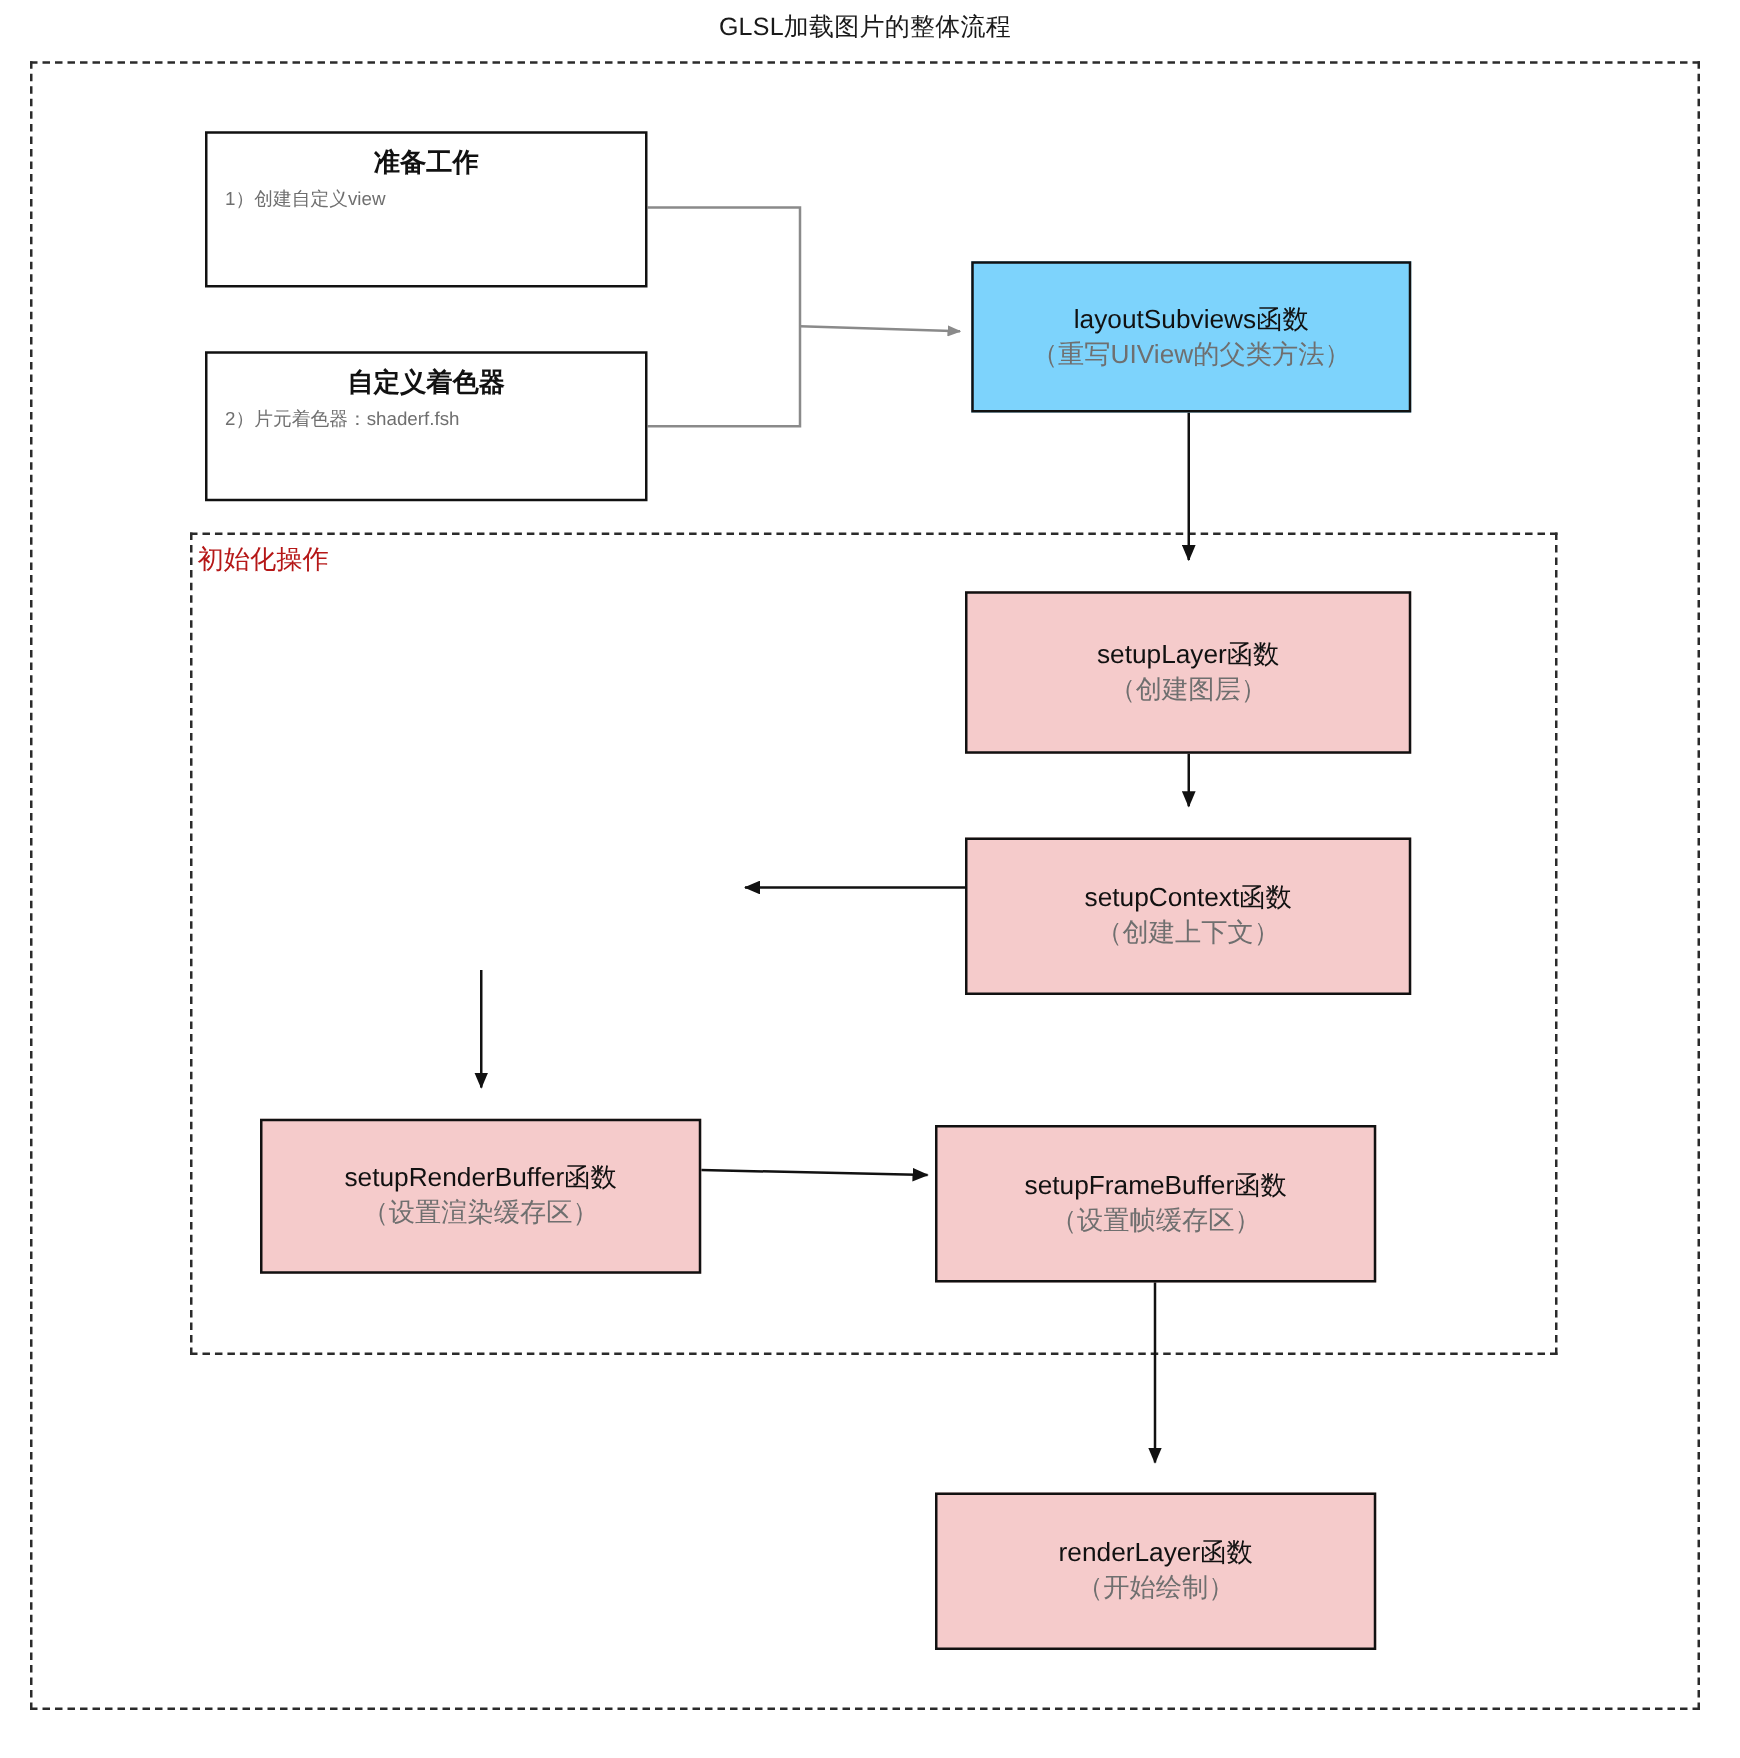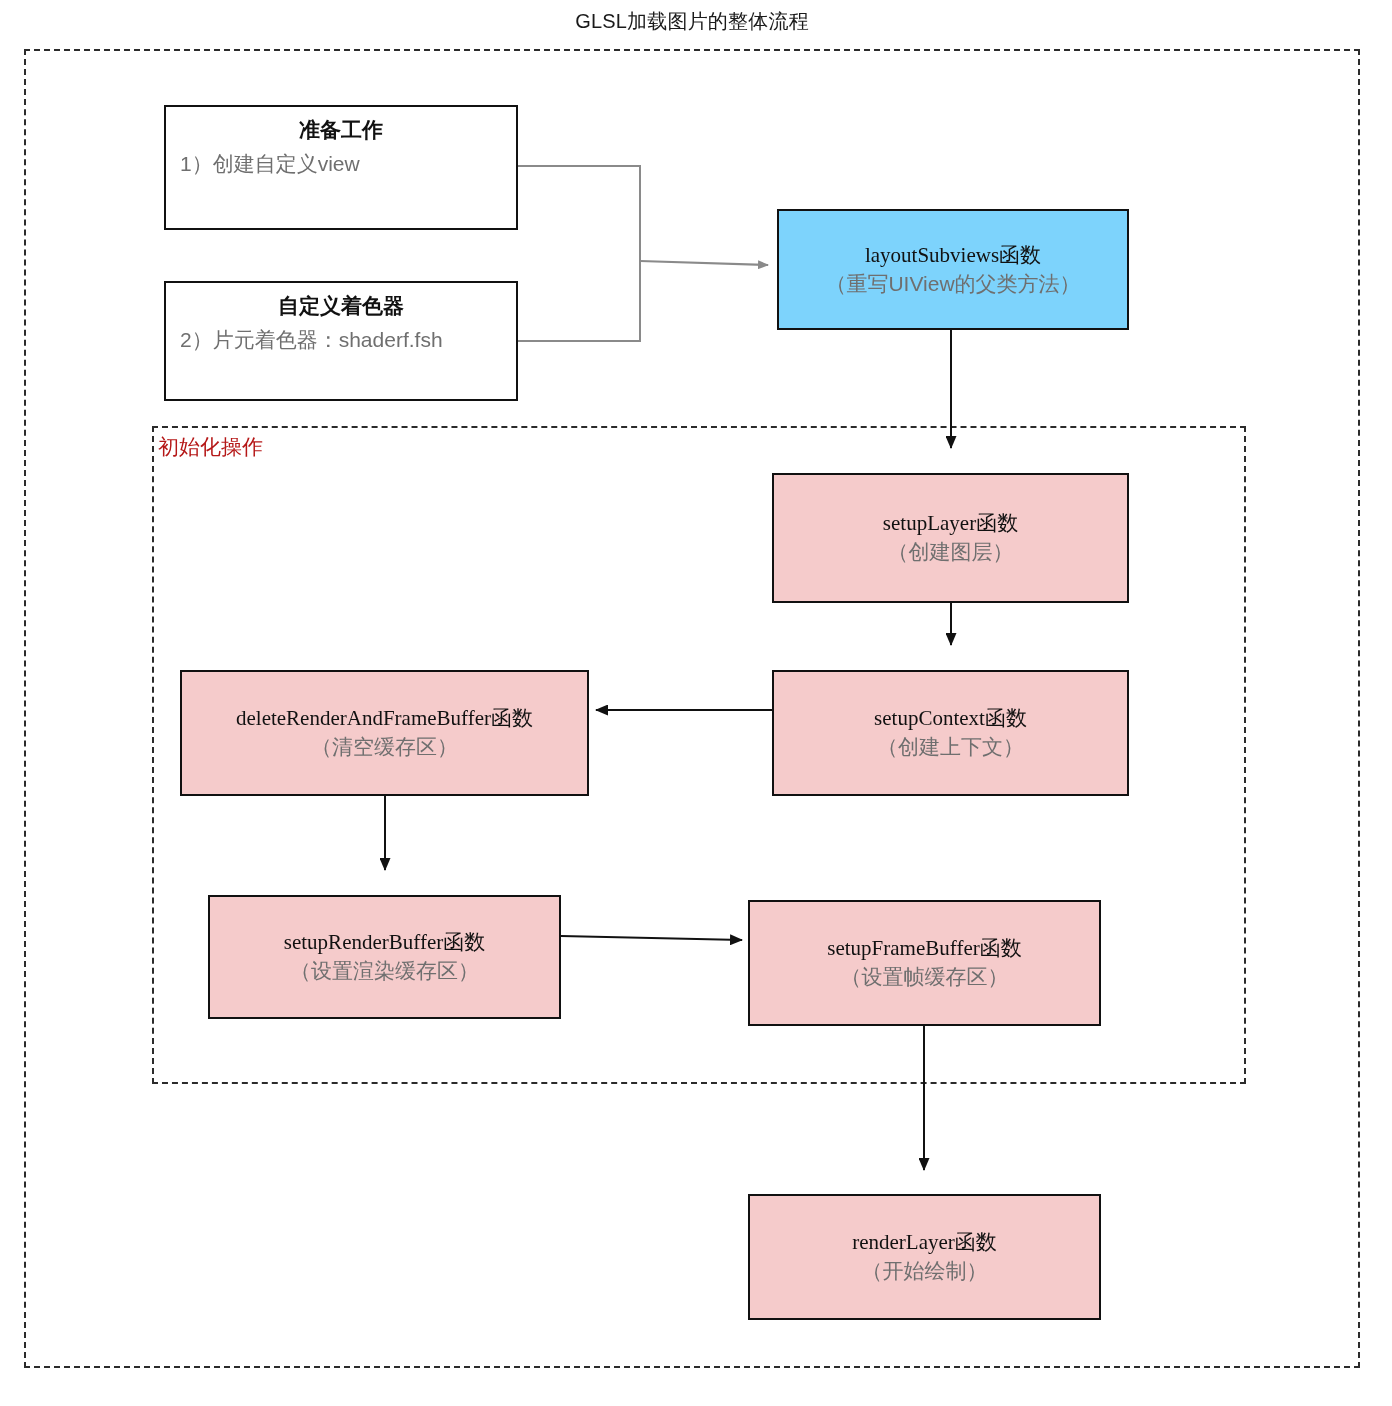--- a/index.html
+++ b/index.html
@@ -73,41 +73,40 @@
   .node.white  { background: #ffffff; }
   .node.yellow { background: #7dd3fc; }
   .node.red    { background: #f5cbcb; margin-top: 20px; }
 
   .node-title {
     font-size: 21px;
     color: #111111;
     text-align: center;
     line-height: 1.32;
     white-space: nowrap;
-    font-family: Liberation Serif, serif;
   }
   .node-sub {
     font-size: 21px;
     color: #6f6f6f;
     text-align: center;
     line-height: 1.32;
     white-space: nowrap;
   }
   .node.listbox {
     align-items: stretch;
     justify-content: flex-start;
     padding: 10px 14px 8px 14px;
   }
   .node.listbox .node-title {
     width: 100%;
     font-weight: bold;
     margin-bottom: 4px;
   }
   .node.listbox .node-line {
-    font-size: 21px;
+    font-size: 15px;
     color: #6f6f6f;
     text-align: left;
     line-height: 1.42;
     white-space: nowrap;
   }
 </style>
 </head>
 <body>
 
 <div id="canvas">
@@ -163,24 +162,20 @@
   <div class="node red" style="left:772px; top:453px; width:357px; height:130px;">
     <div class="node-title">setupLayer函数</div>
     <div class="node-sub">（创建图层）</div>
   </div>
 
   <div class="node red" style="left:772px; top:650px; width:357px; height:126px;">
     <div class="node-title">setupContext函数</div>
     <div class="node-sub">（创建上下文）</div>
   </div>
 
-  <div class="node red" style="left:180px; top:650px; width:409px; height:126px;">
-    <div class="node-title">deleteRenderAndFrameBuffer函数</div>
-    <div class="node-sub">（清空缓存区）</div>
-  </div>
 
   <div class="node red" style="left:208px; top:875px; width:353px; height:124px;">
     <div class="node-title">setupRenderBuffer函数</div>
     <div class="node-sub">（设置渲染缓存区）</div>
   </div>
 
   <div class="node red" style="left:748px; top:880px; width:353px; height:126px;">
     <div class="node-title">setupFrameBuffer函数</div>
     <div class="node-sub">（设置帧缓存区）</div>
   </div>

